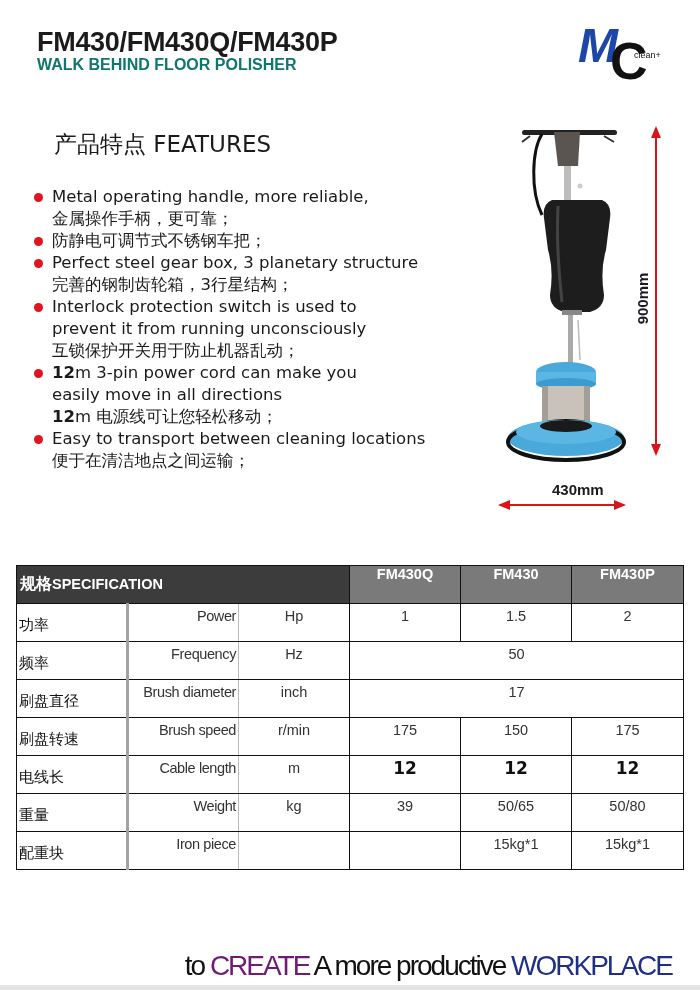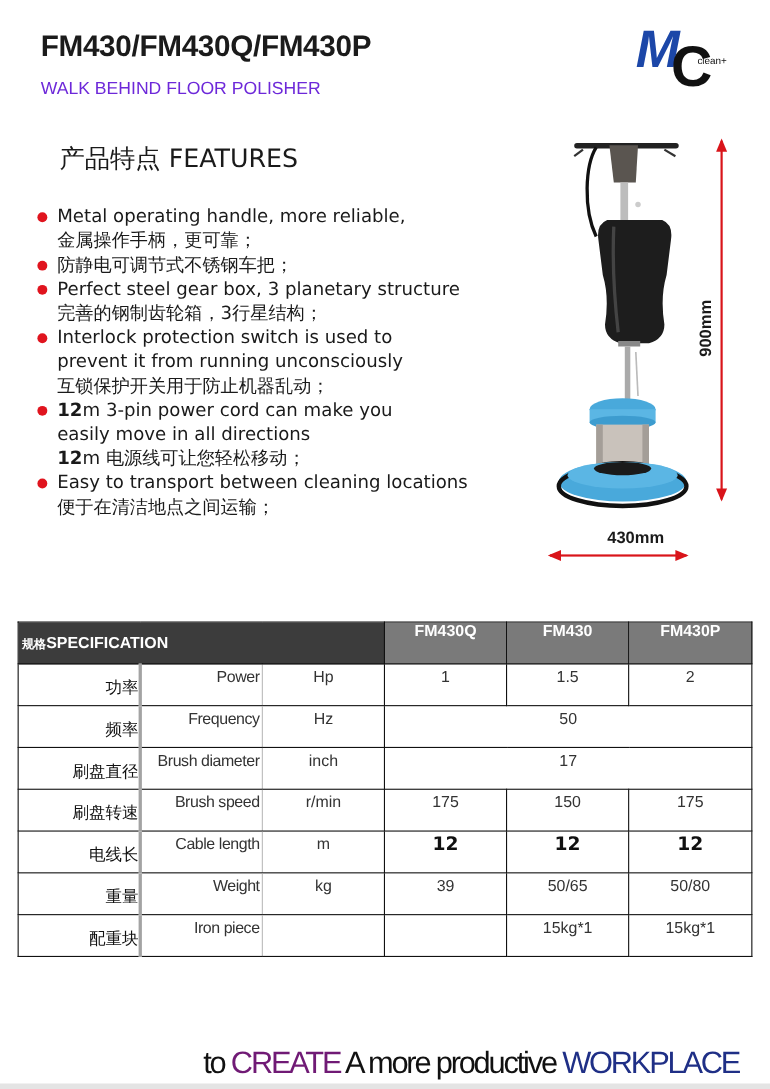--- a/index.html
+++ b/index.html
@@ -1,20 +1,20 @@
 <!DOCTYPE html>
 <html><head>
 <meta charset="utf-8">
 <style>
   * { box-sizing: border-box; margin: 0; padding: 0; }
   html, body { width: 700px; height: 990px; background: #ffffff; overflow: hidden; }
   body { position: relative; font-family: "Liberation Sans", "DejaVu Sans", sans-serif; color: #1a1a1a; }
 
   .title { position: absolute; left: 37px; top: 27px; font-size: 27px; font-weight: bold; letter-spacing: -0.3px; color: #1b1b1b; }
-  .subtitle { position: absolute; left: 37px; top: 72px; font-size: 16px; font-weight: normal; color: #6d28d9; }
+  .subtitle { position: absolute; left: 37px; top: 56px; font-size: 16px; font-weight: bold; color: #0f766e; }
 
   .logo { position: absolute; left: 574px; top: 22px; width: 96px; height: 60px; }
   .logo .m { position: absolute; left: 4px; top: 0px; font-size: 48px; font-weight: bold; font-style: italic; color: #1c47a8; letter-spacing: -2px; line-height: 48px; font-family: "Liberation Sans", sans-serif; }
   .logo .c { position: absolute; left: 36px; top: 14px; font-size: 52px; font-weight: bold; color: #111; line-height: 50px; font-family: "Liberation Sans", sans-serif; }
   .logo .clean { position: absolute; left: 60px; top: 28px; font-size: 9px; color: #111; font-family: "Liberation Sans", sans-serif; }
 
   .features-heading { position: absolute; left: 54px; top: 129px; font-size: 23px; color: #1a1a1a; font-family: "DejaVu Sans", sans-serif; font-weight: normal; }
 
   .features { position: absolute; left: 34px; top: 186px; width: 440px; font-family: "DejaVu Sans", sans-serif; font-size: 16.5px; line-height: 22px; color: #1a1a1a; }
   .feature { position: relative; padding-left: 18px; }
@@ -28,23 +28,23 @@
   .dim-v::after { content: ""; position: absolute; left: -4px; bottom: -2px; border-left: 5px solid transparent; border-right: 5px solid transparent; border-top: 12px solid #d9141a; }
   .dim-v-label { position: absolute; left: 612px; top: 290px; transform: rotate(-90deg); transform-origin: center; font-size: 15px; font-weight: bold; color: #1a1a1a; width: 60px; text-align: center; }
   .dim-h { position: absolute; left: 500px; top: 504px; width: 124px; height: 2px; background: #d9141a; }
   .dim-h::before { content: ""; position: absolute; left: -2px; top: -4px; border-top: 5px solid transparent; border-bottom: 5px solid transparent; border-right: 12px solid #d9141a; }
   .dim-h::after { content: ""; position: absolute; right: -2px; top: -4px; border-top: 5px solid transparent; border-bottom: 5px solid transparent; border-left: 12px solid #d9141a; }
   .dim-h-label { position: absolute; left: 552px; top: 481px; font-size: 15px; font-weight: bold; color: #1a1a1a; }
 
   table.spec { position: absolute; left: 16px; top: 565px; width: 667px; border-collapse: collapse; font-family: "Liberation Sans", sans-serif; font-size: 14.5px; color: #333; table-layout: fixed; }
   table.spec td, table.spec th { border: 1.5px solid #111; height: 38px; vertical-align: top; padding-top: 4px; }
   table.spec th.head-main { background: #3c3c3c; color: #fff; text-align: left; font-weight: bold; font-size: 14.5px; padding-left: 3px; vertical-align: middle; height: 38px; padding-top: 0; }
-  table.spec th.head-main .cn { font-size: 11px; margin-top: 46px; }
+  table.spec th.head-main .cn { font-size: 16px; margin-top: 46px; }
   table.spec th.model { background: #7a7a7a; color: #fff; font-weight: bold; font-size: 14.5px; text-align: center; padding-top: 0; }
-  table.spec td.cn { text-align: right; padding-left: 20px; padding-top: 12px; font-size: 15px; color: #111; border-right: 1px solid #bbb; font-family: "DejaVu Sans", sans-serif; }
+  table.spec td.cn { text-align: left; padding-left: 2px; padding-top: 12px; font-size: 15px; color: #111; border-right: 1px solid #bbb; font-family: "DejaVu Sans", sans-serif; }
   table.spec td.en { text-align: right; padding-right: 2px; border-left: 3px solid #a3a3a3; border-right: 1px solid #bbb; letter-spacing: -0.4px; }
   table.spec td.unit { text-align: center; border-left: 1px solid #bbb; }
   table.spec td.val { text-align: center; }
   table.spec td.bold { font-weight: bold; font-size: 17px; color: #111; padding-top: 2px; font-family: "DejaVu Sans", sans-serif; }
 
   .slogan { position: absolute; right: 28px; top: 948px; font-family: "Liberation Sans", sans-serif; font-size: 28px; letter-spacing: -2px; white-space: nowrap; line-height: 36px; }
   .slogan .s-dark { color: #111; }
   .slogan .s-red { color: #701a75; }
   .slogan .s-blue { color: #1f2f86; }
   .bottom-bar { position: absolute; left: 0; top: 985px; width: 700px; height: 5px; background: #e4e4e4; }

